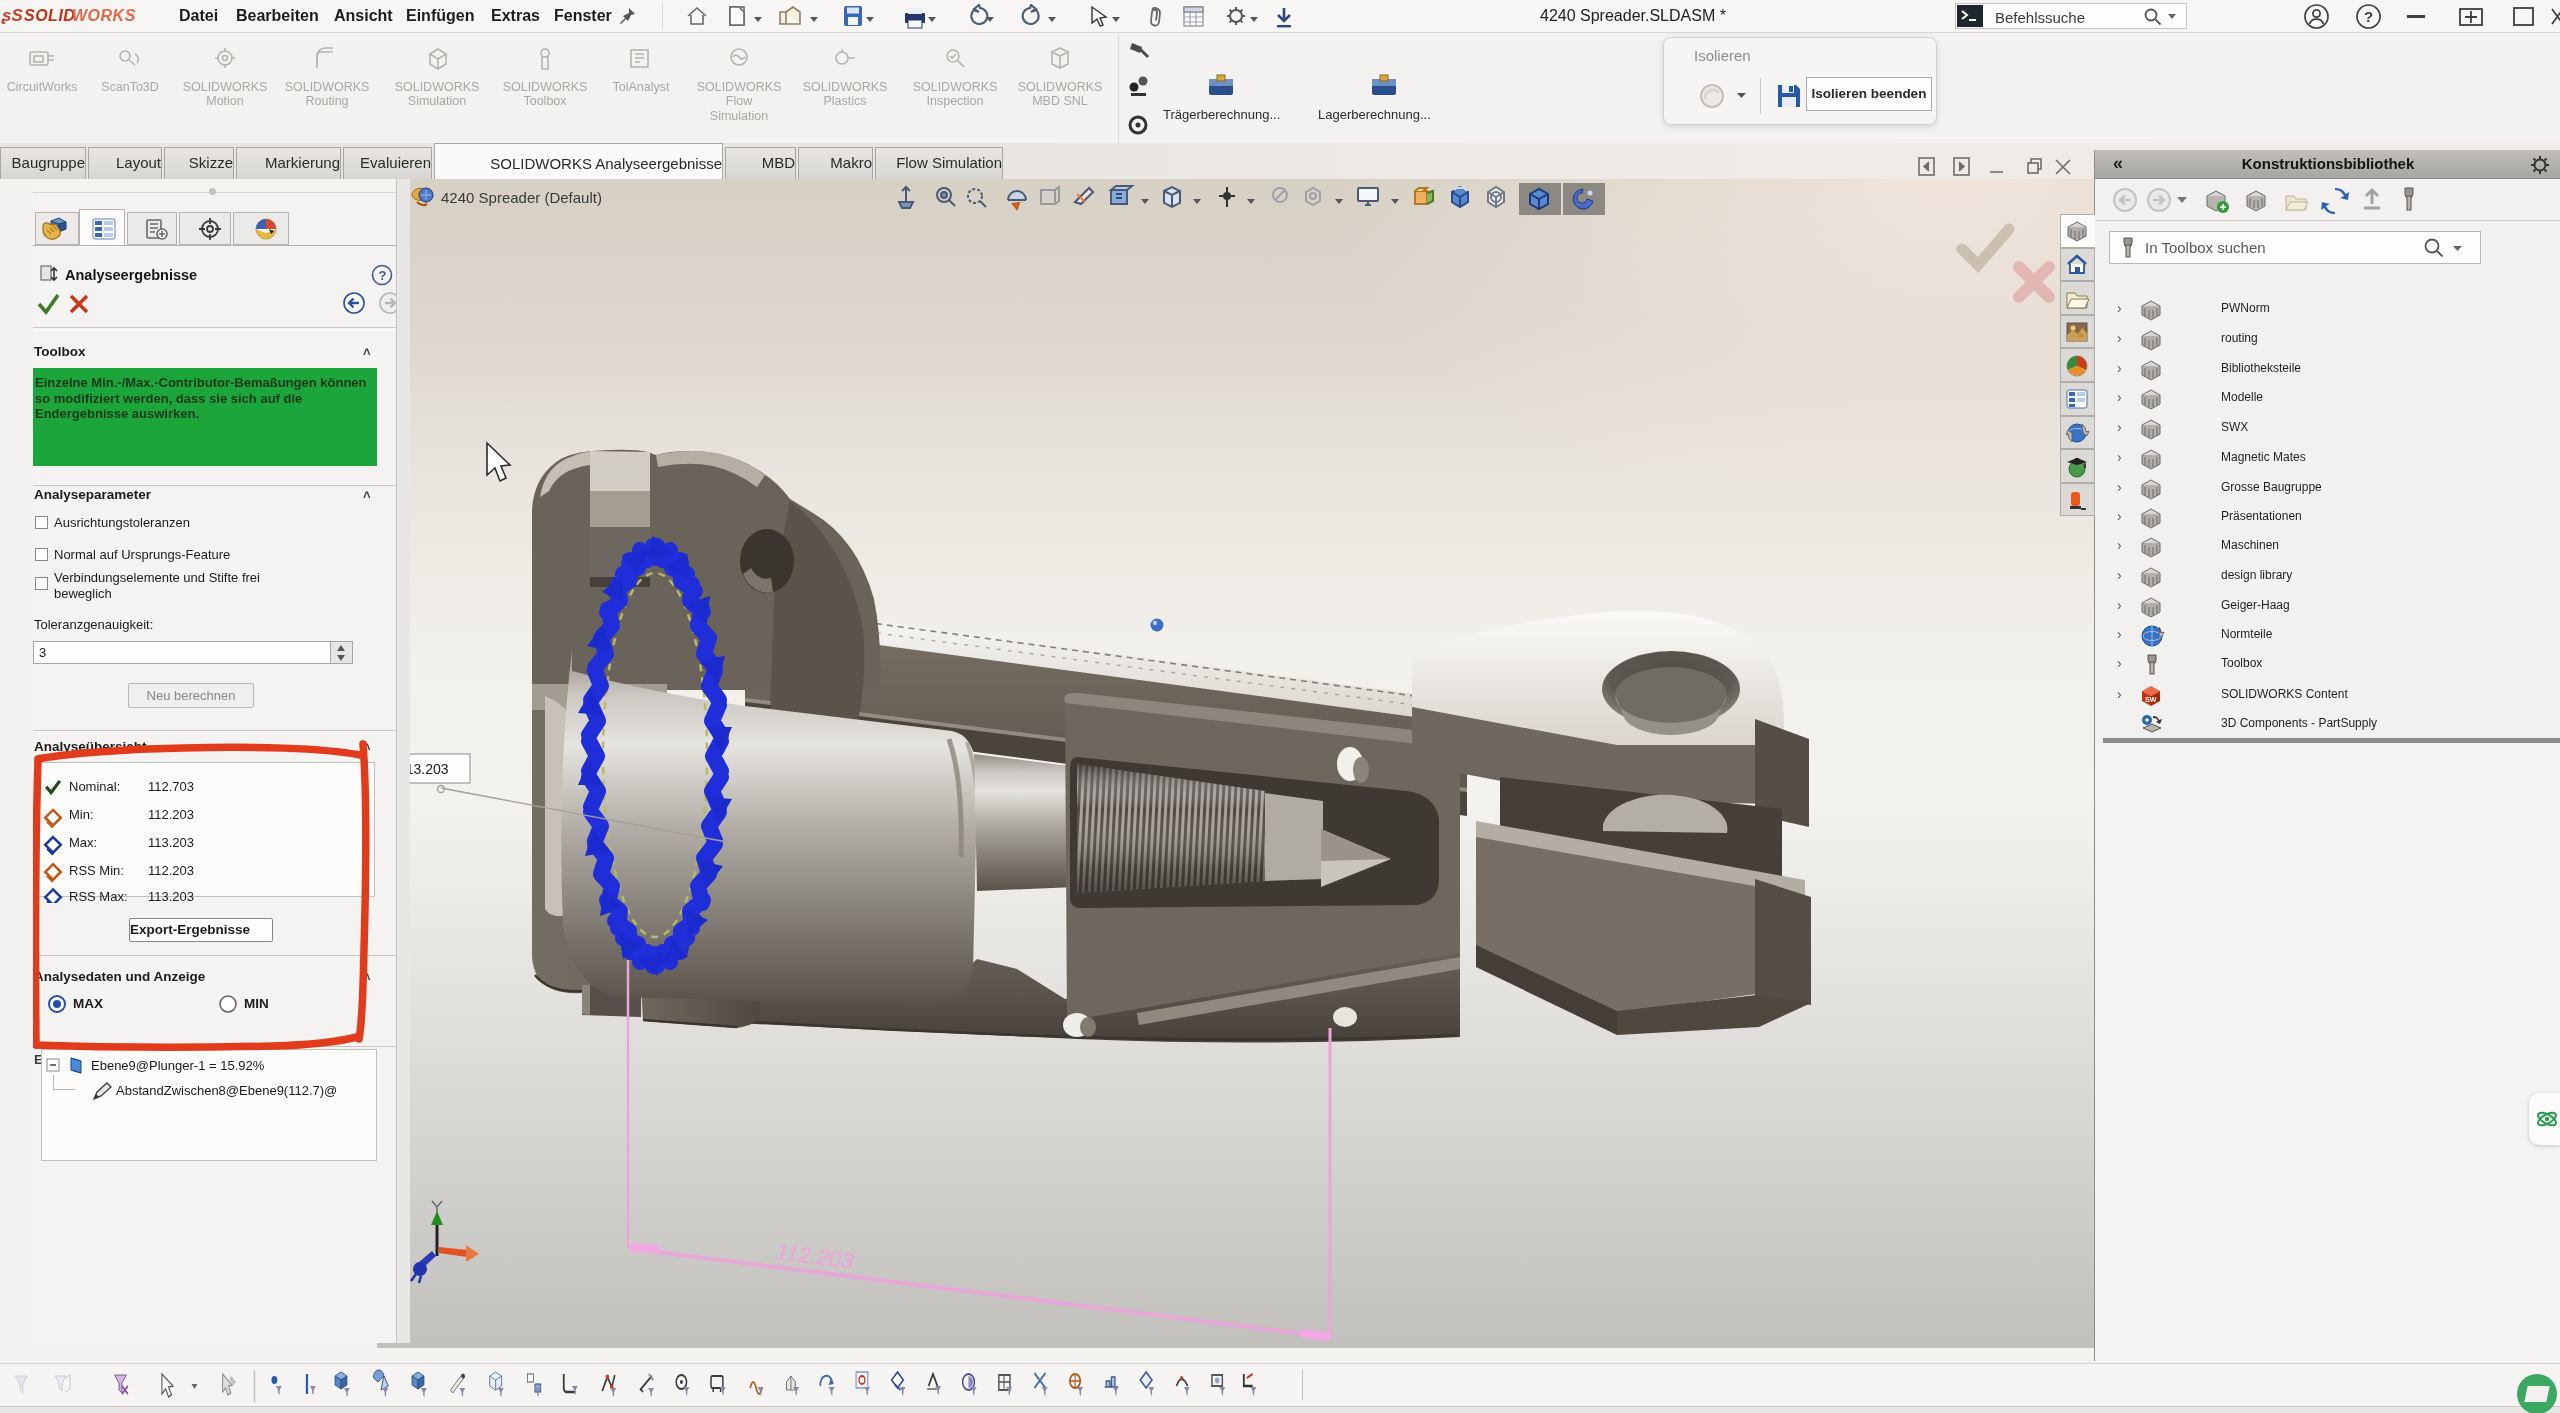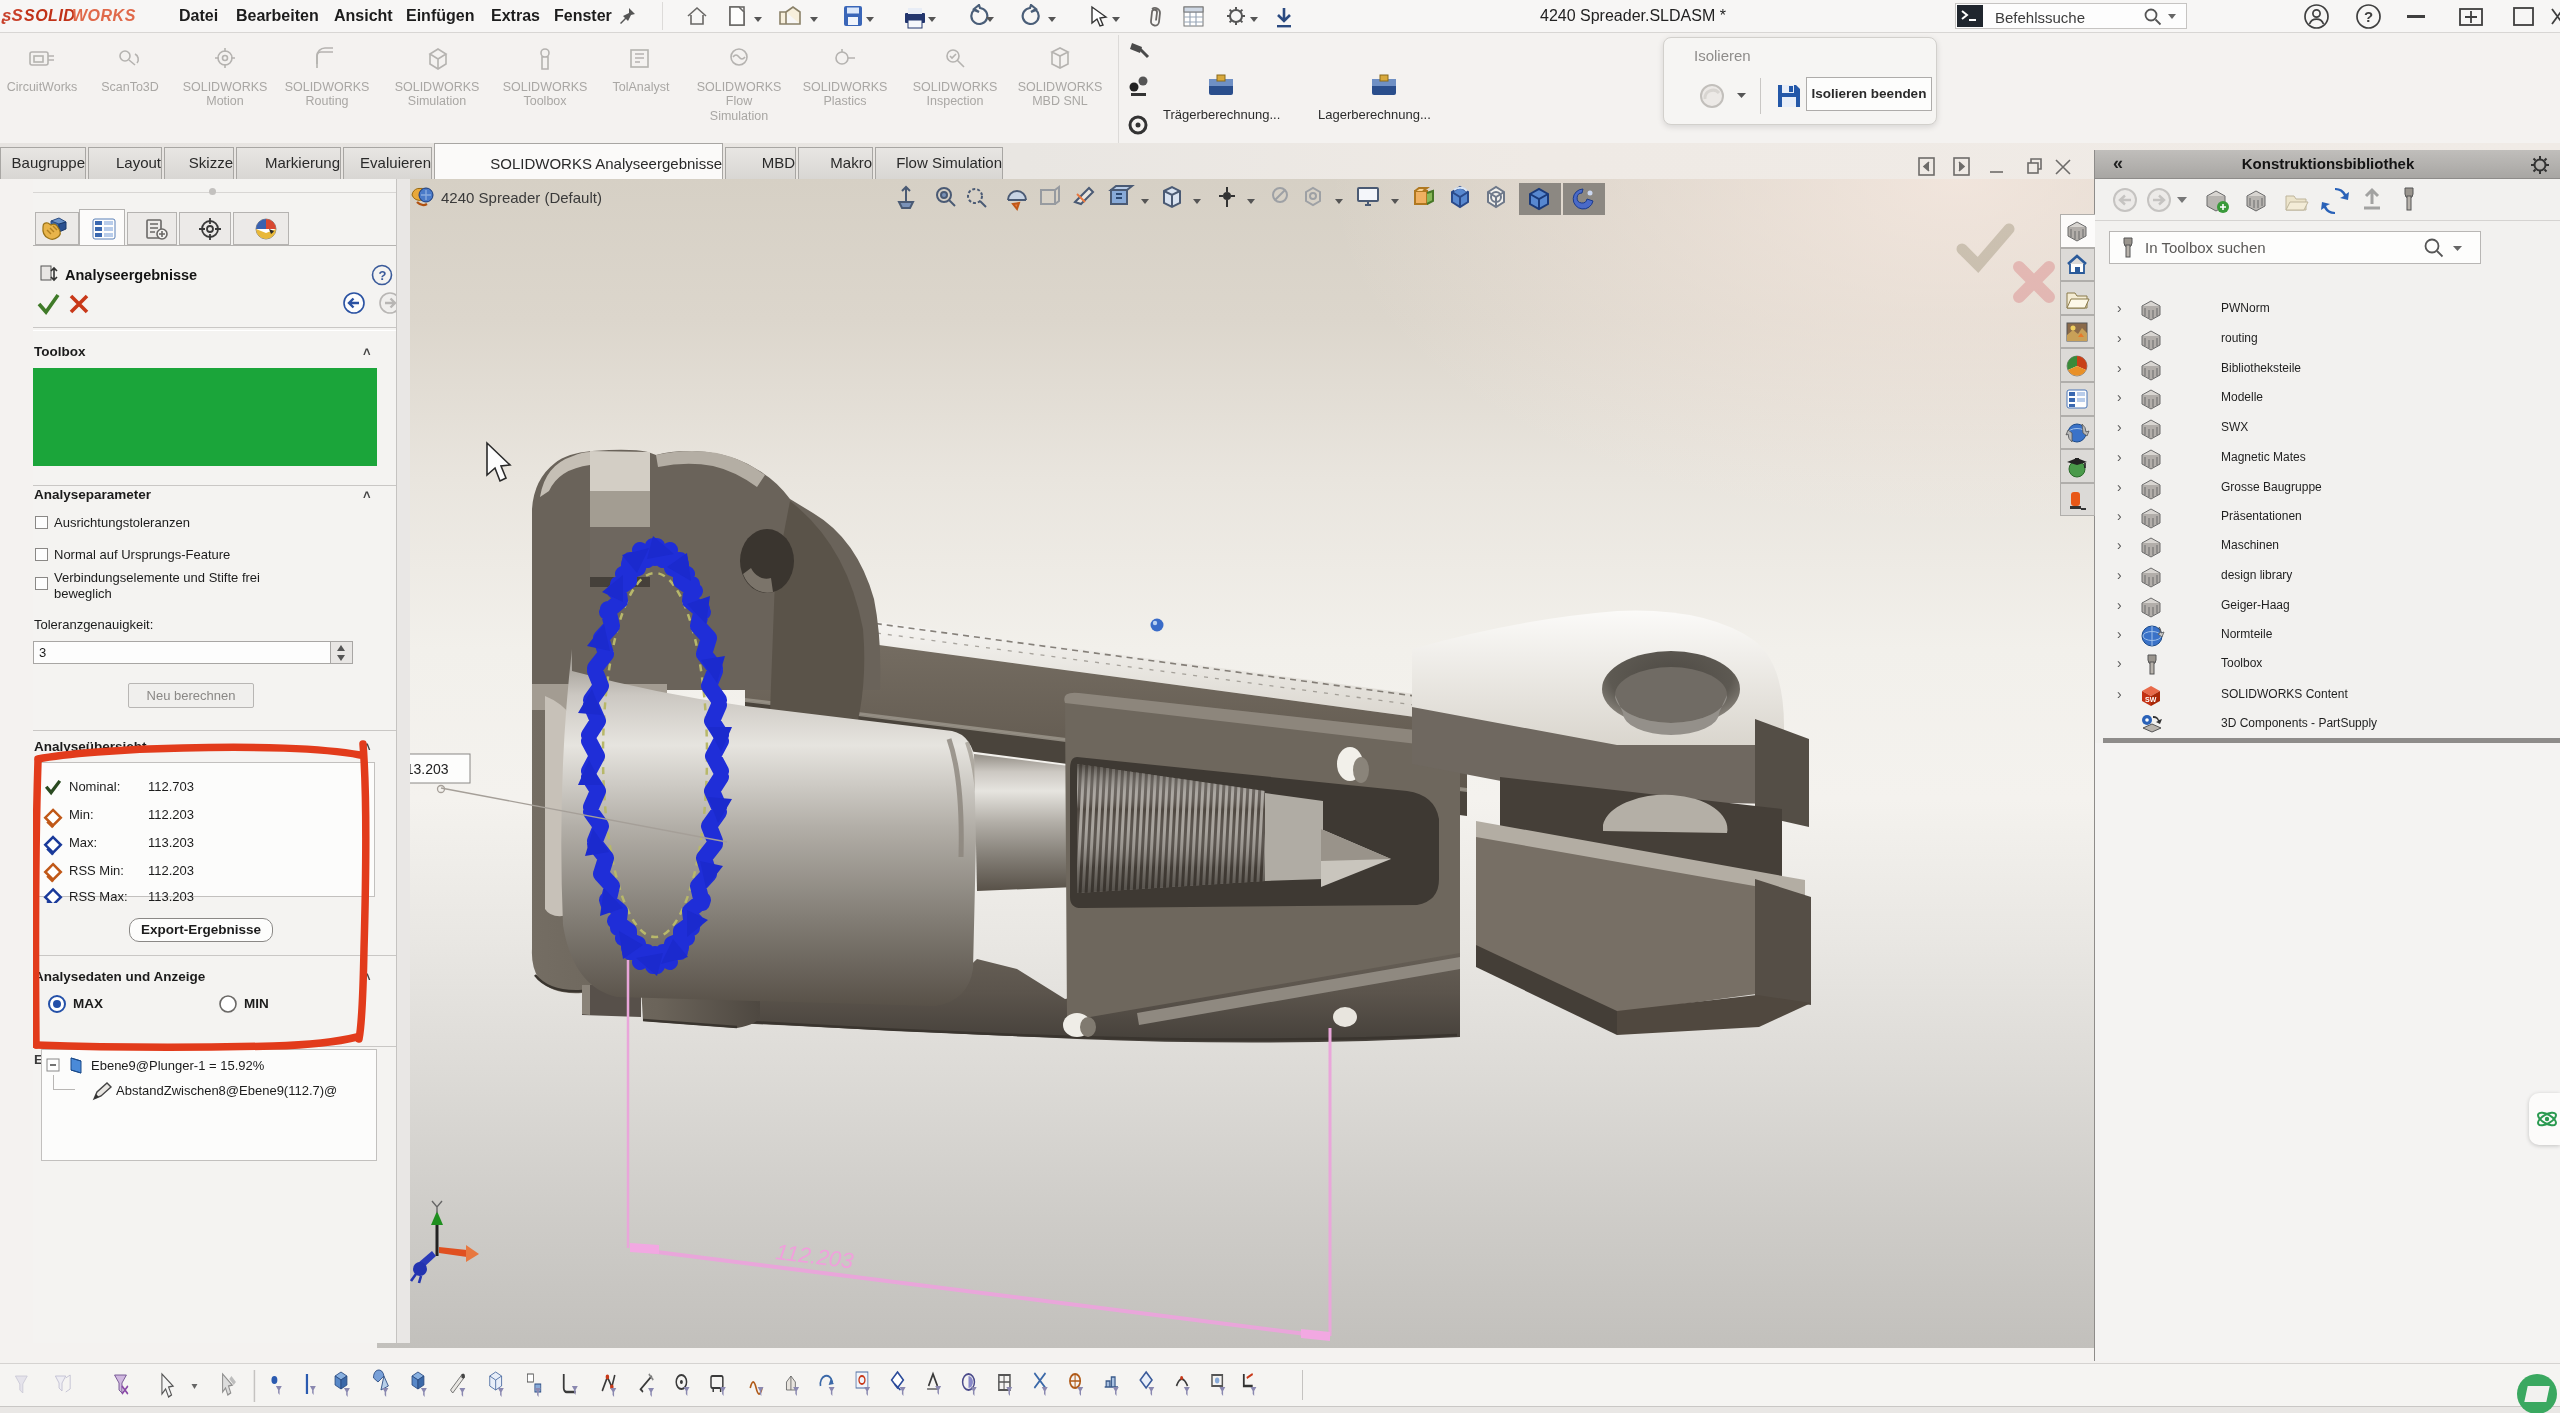--- a/index.html
+++ b/index.html
@@ -614,20 +614,21 @@
           <path d="M16 12 h-9 m3.5 -4.5 L6 12 l4.5 4.5" stroke="#2a52a2" stroke-width="2.4" fill="none"></path>
           <circle cx="47" cy="12" r="10" fill="#f0efed" stroke="#b8b6b4" stroke-width="1.6"></circle>
           <path d="M42 12 h9 m-3.5 -4.5 L52 12 l-4.5 4.5" stroke="#b8b6b4" stroke-width="2.4" fill="none"></path>
         </svg>
     <div class="abs" style="left:0;top:148px;width:363px;height:1px;background:#c9c7c5"></div>
     <div class="abs" style="left:0;top:151px;width:363px;height:1px;background:#fff"></div>
 
     <span class="sechead" style="left:1px;top:165px">Toolbox</span>
     <span class="chev" style="left:330px;top:165px">˄</span>
     <div class="abs" style="left:0px;top:189px;width:344px;height:98px;background:#1ba53a"></div>
+    <div class="abs" style="left:2px;top:196px;width:336px;font-size:13px;font-weight:700;color:#14391c;line-height:15.5px">Einzelne Min.-/Max.-Contributor-Bemaßungen können so modifiziert werden, dass sie sich auf die Endergebnisse auswirken.</div>
     <div class="abs" style="left:0;top:306px;width:363px;height:1px;background:#c9c7c5"></div>
 
     <span class="sechead" style="left:1px;top:308px">Analyseparameter</span>
     <span class="chev" style="left:330px;top:308px">˄</span>
     <div class="cb" style="left:2px;top:337px"></div>
         <span class="cblabel" style="left:21px;top:336px">Ausrichtungstoleranzen</span>
     <div class="cb" style="left:2px;top:369px"></div>
         <span class="cblabel" style="left:21px;top:368px">Normal auf Ursprungs-Feature</span>
     <div class="cb" style="left:2px;top:398px"></div>
         <span class="cblabel" style="left:21px;top:391px;width:250px;line-height:16px">Verbindungselemente und Stifte frei beweglich</span>
@@ -667,21 +668,21 @@
     <span class="abs val" style="left:36px;top:600px">Nominal:</span>
         <span class="abs val" style="left:115px;top:600px">112.703</span>
     <span class="abs val" style="left:36px;top:628px">Min:</span>
         <span class="abs val" style="left:115px;top:628px">112.203</span>
     <span class="abs val" style="left:36px;top:656px">Max:</span>
         <span class="abs val" style="left:115px;top:656px">113.203</span>
     <span class="abs val" style="left:36px;top:684px">RSS Min:</span>
         <span class="abs val" style="left:115px;top:684px">112.203</span>
     <span class="abs val" style="left:36px;top:710px">RSS Max:</span>
         <span class="abs val" style="left:115px;top:710px">113.203</span>
-    <div class="abs" style="left:96px;top:739px;width:144px;height:24px;background:#fdfdfc;border:1px solid #8a8886;border-radius:10px;font-size:13.5px;font-weight:700;color:#1c1c1c;text-align:center;line-height:22px">Export-Ergebnisse</div>
+    <div class="abs" style="left:96px;top:739px;width:144px;height:24px;background:#fdfdfc;border:1px solid #8a8886;border-radius:2px;font-size:13.5px;font-weight:700;color:#1c1c1c;line-height:22px">Export-Ergebnisse</div>
     <div class="abs" style="left:0;top:776px;width:363px;height:1px;background:#c9c7c5"></div>
 
     <span class="sechead" style="left:1px;top:790px">Analysedaten und Anzeige</span>
     <span class="chev" style="left:330px;top:790px">˄</span>
     <svg class="abs" style="left:14px;top:815px" width="20" height="20" viewBox="0 0 20 20">
           <circle cx="10" cy="10" r="8" fill="#fff" stroke="#2450a8" stroke-width="2"></circle>
           <circle cx="10" cy="10" r="4" fill="#2450a8"></circle>
         </svg>
     <span class="abs" style="left:40px;top:817px;font-size:13.5px;font-weight:700;color:#1c1c1c">MAX</span>
     <svg class="abs" style="left:185px;top:815px" width="20" height="20" viewBox="0 0 20 20">

